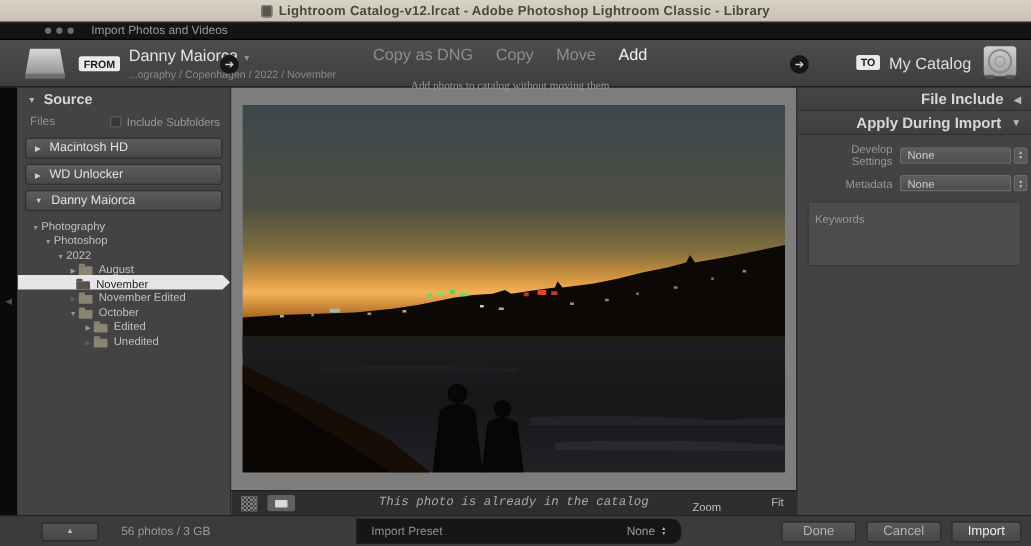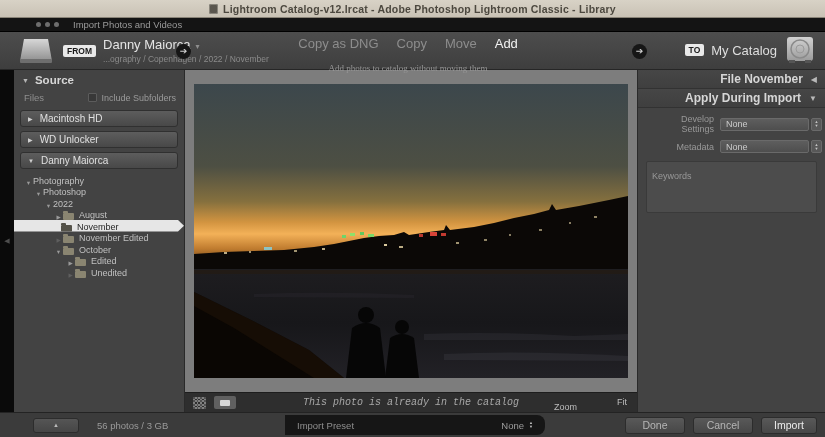--- a/index.html
+++ b/index.html
@@ -350,21 +350,21 @@
       <span class="zoom-group">
         <span class="zoom-label">Zoom</span>
         <span class="zoom-thumb" style="display:block"></span>
       </span>
       <span class="fit-label">Fit</span>
     </div>
   </div>
 
   <div class="right-panel">
     <div class="rp-header">
-      <span class="hd-text">File November</span>
+      <span class="hd-text">File Include</span>
       <span class="tri">◀</span>
     </div>
     <div class="rp-header">
       <span class="hd-text">Apply During Import</span>
       <span class="tri">▼</span>
     </div>
     <div class="rp-row">
       <span class="rp-label">Develop Settings</span>
       <span class="dropdown">
         <span>None</span>

